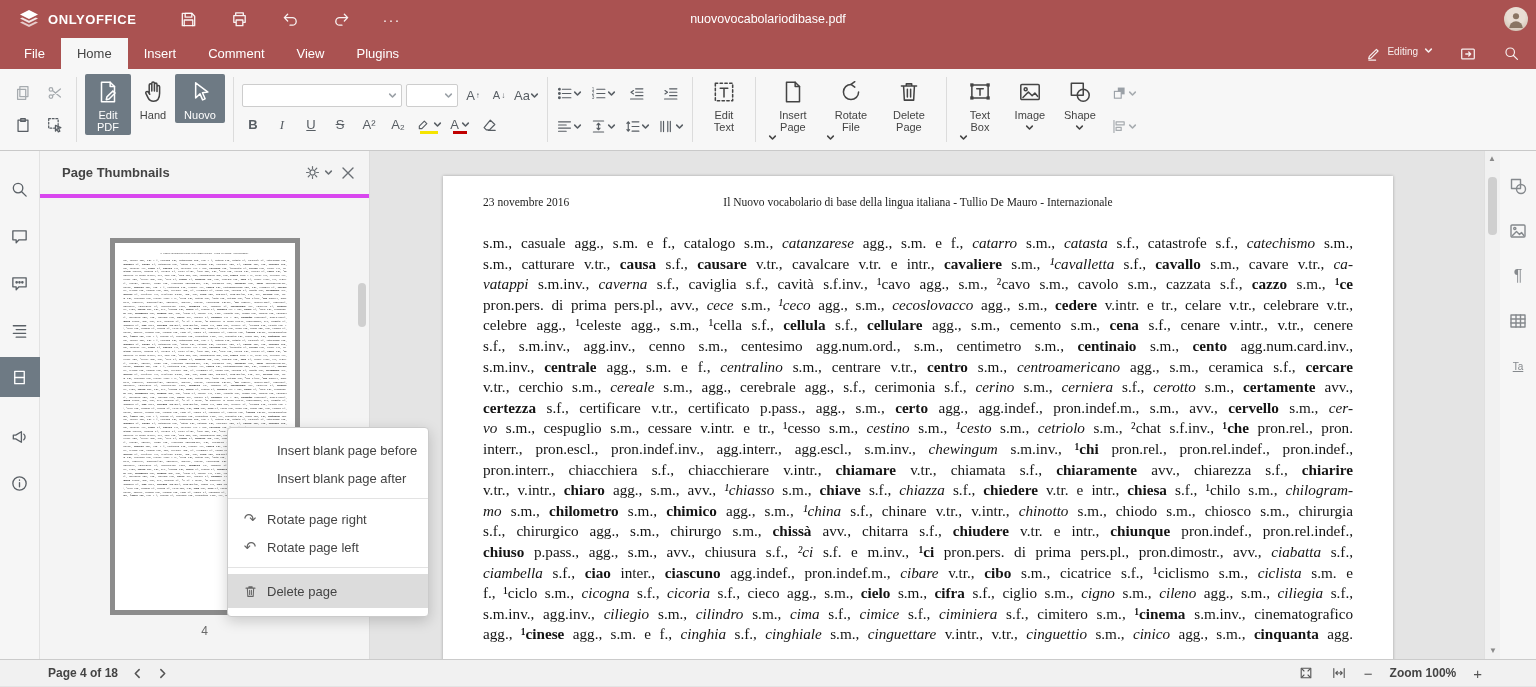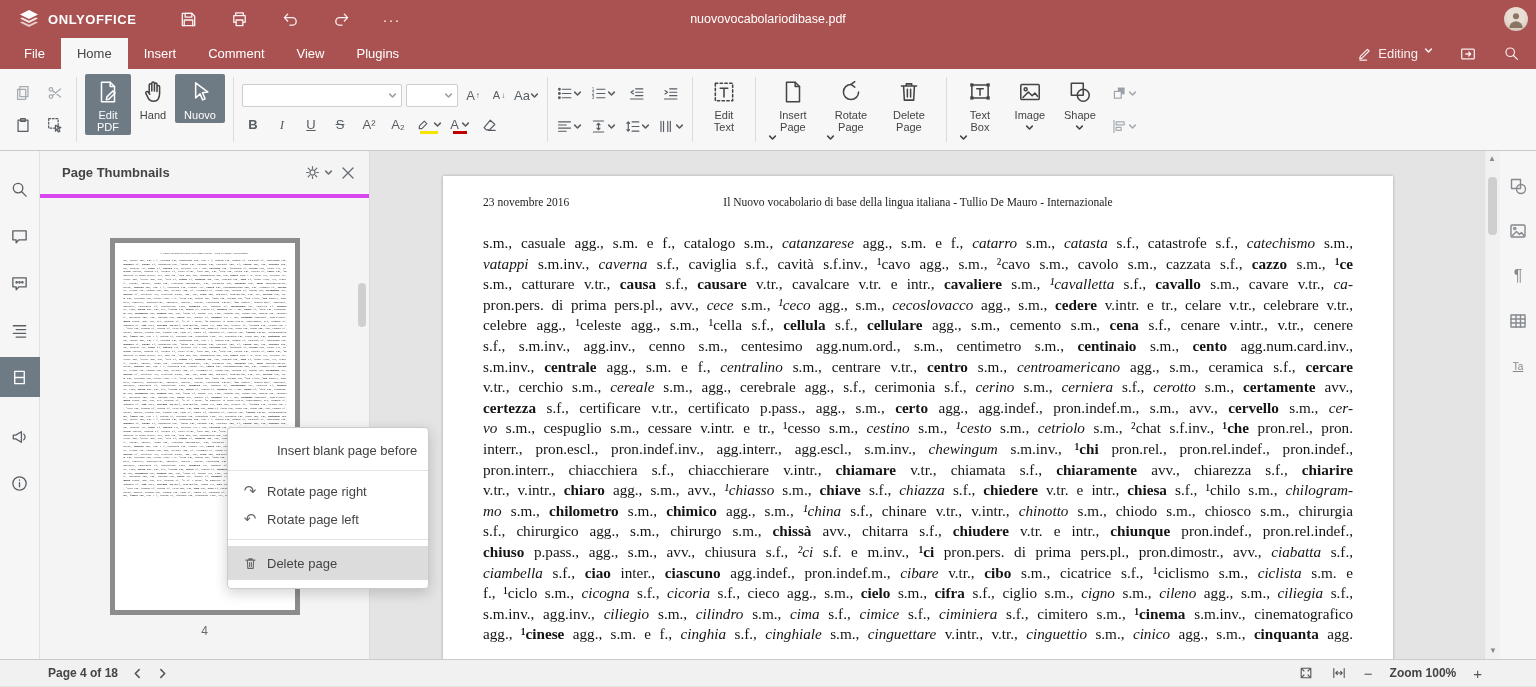--- a/index.html
+++ b/index.html
@@ -17,21 +17,21 @@
   .tb-icons .i{width:19px;height:19px;cursor:pointer;}
   .doc-title{position:absolute;left:50%;transform:translateX(-50%);font-size:12.5px;color:#fff;}
   .avatar{position:absolute;right:8px;top:7px;width:24px;height:24px;border-radius:50%;
           background:radial-gradient(circle at 50% 35%, #e9ded4 0 45%, #c8b6a6 100%);overflow:hidden;cursor:pointer;}
   .avatar svg{margin:3px auto 0;}
   
   .tabbar{height:31px;background:#aa5251;display:flex;align-items:stretch;padding-left:8px;font-size:13px;}
   .tab{display:flex;align-items:center;padding:0 16px;color:#fff;cursor:pointer;}
   .tab.active{background:#f7f7f7;color:#444;}
   .tab-right{margin-left:auto;display:flex;align-items:center;gap:26px;padding-right:16px;color:rgba(255,255,255,.9);}
-  .edit-mode{display:flex;align-items:flex-start;gap:6px;font-size:13px;cursor:pointer;}
+  .edit-mode{display:flex;align-items:flex-start;gap:6px;font-size:10px;cursor:pointer;}
   
   .toolbar{height:82px;background:#f7f7f7;border-bottom:1px solid #c9c9c9;display:flex;align-items:stretch;padding:5px 6px 5px 10px;box-sizing:border-box;}
   .vd{width:1px;background:#dcdcdc;margin:3px 8px;}
   .tg{display:flex;align-items:flex-start;}
   .grid2{display:grid;grid-template-columns:26px 26px;grid-auto-rows:26px;gap:6px 6px;align-self:center;}
   .ib{width:26px;height:24px;display:flex;align-items:center;justify-content:center;color:#585e64;border-radius:2px;cursor:pointer;}
   .ib.dim{color:#a6abaf;}
   .bigbtn{display:flex;flex-direction:column;align-items:center;padding:5px 4px 2px;border-radius:2px;cursor:pointer;color:#444;}
   .bigbtn .lbl{font-size:11px;line-height:12px;text-align:center;width:50px;margin-top:4px;}
   .bigbtn .i{width:26px;height:26px;}
@@ -405,21 +405,21 @@
             <path d="M1.5 2.8l2.5 2.5 2.5-2.5"></path>
           </svg></span>
     </div>
     <div class="bigbtn">
       <span class="i">
           <svg class="stroke" viewBox="0 0 24 24" width="26" height="26">
             <path d="M12 5a7 7 0 1 0 7 7"></path>
             <path d="M15.5 2.5L12 5l3.5 2.5"></path>
           </svg>
         </span>
-      <span class="lbl"><span>Rotate Page</span> <svg class="chv stroke" viewBox="0 0 8 8">
+      <span class="lbl"><span>Rotate File</span> <svg class="chv stroke" viewBox="0 0 8 8">
             <path d="M1.5 2.8l2.5 2.5 2.5-2.5"></path>
           </svg></span>
     </div>
     <div class="bigbtn">
       <span class="i">
           <svg class="stroke" viewBox="0 0 24 24" width="26" height="26">
             <path d="M5 6.5h14M9.5 6.5V4.5h5v2M7 6.5l.7 13h8.6l.7-13M10.5 9.5v7M13.5 9.5v7"></path>
           </svg>
         </span>
       <span class="lbl"><span>Delete Page</span></span>
@@ -635,22 +635,22 @@
   </div>
 
   <div class="docwrap">
     <div class="page">
       <div class="phdr">
         <span>23 novembre 2016</span>
         <span class="c">Il Nuovo vocabolario di base della lingua italiana - Tullio De Mauro - Internazionale</span>
       </div>
       <div class="pbody">
           <div class="tl">s.m., casuale agg., s.m. e f., catalogo s.m., <i>catanzarese</i> agg., s.m. e f., <i>catarro</i> s.m., <i>catasta</i> s.f., catastrofe s.f., <i>catechismo</i> s.m.,</div>
+          <div class="tl">s.m., catturare v.tr., <b>causa</b> s.f., <b>causare</b> v.tr., cavalcare v.tr. e intr., <b>cavaliere</b> s.m., <i>¹cavalletta</i> s.f., <b>cavallo</b> s.m., cavare v.tr., <i>ca-</i></div>
           <div class="tl"><i>vatappi</i> s.m.inv., <i>caverna</i> s.f., caviglia s.f., cavità s.f.inv., ¹cavo agg., s.m., ²cavo s.m., cavolo s.m., cazzata s.f., <b>cazzo</b> s.m., <b>¹ce</b></div>
-          <div class="tl">s.m., catturare v.tr., <b>causa</b> s.f., <b>causare</b> v.tr., cavalcare v.tr. e intr., <b>cavaliere</b> s.m., <i>¹cavalletta</i> s.f., <b>cavallo</b> s.m., cavare v.tr., <i>ca-</i></div>
           <div class="tl">pron.pers. di prima pers.pl., avv., <i>cece</i> s.m., <i>¹ceco</i> agg., s.m., <i>cecoslovacco</i> agg., s.m., <b>cedere</b> v.intr. e tr., celare v.tr., celebrare v.tr.,</div>
           <div class="tl">celebre agg., ¹celeste agg., s.m., ¹cella s.f., <b>cellula</b> s.f., <b>cellulare</b> agg., s.m., cemento s.m., <b>cena</b> s.f., cenare v.intr., v.tr., cenere</div>
           <div class="tl">s.f., s.m.inv., agg.inv., cenno s.m., centesimo agg.num.ord., s.m., centimetro s.m., <b>centinaio</b> s.m., <b>cento</b> agg.num.card.inv.,</div>
           <div class="tl">s.m.inv., <b>centrale</b> agg., s.m. e f., <i>centralino</i> s.m., centrare v.tr., <b>centro</b> s.m., <i>centroamericano</i> agg., s.m., ceramica s.f., <b>cercare</b></div>
           <div class="tl">v.tr., cerchio s.m., <i>cereale</i> s.m., agg., cerebrale agg., s.f., cerimonia s.f., <i>cerino</i> s.m., <i>cerniera</i> s.f., <i>cerotto</i> s.m., <b>certamente</b> avv.,</div>
           <div class="tl"><b>certezza</b> s.f., certificare v.tr., certificato p.pass., agg., s.m., <b>certo</b> agg., agg.indef., pron.indef.m., s.m., avv., <b>cervello</b> s.m., <i>cer-</i></div>
           <div class="tl"><i>vo</i> s.m., cespuglio s.m., cessare v.intr. e tr., ¹cesso s.m., <i>cestino</i> s.m., <i>¹cesto</i> s.m., <i>cetriolo</i> s.m., ²chat s.f.inv., <b>¹che</b> pron.rel., pron.</div>
           <div class="tl">interr., pron.escl., pron.indef.inv., agg.interr., agg.escl., s.m.inv., <i>chewingum</i> s.m.inv., <b>¹chi</b> pron.rel., pron.rel.indef., pron.indef.,</div>
           <div class="tl">pron.interr., chiacchiera s.f., chiacchierare v.intr., <b>chiamare</b> v.tr., chiamata s.f., <b>chiaramente</b> avv., chiarezza s.f., <b>chiarire</b></div>
           <div class="tl">v.tr., v.intr., <b>chiaro</b> agg., s.m., avv., <i>¹chiasso</i> s.m., <b>chiave</b> s.f., <i>chiazza</i> s.f., <b>chiedere</b> v.tr. e intr., <b>chiesa</b> s.f., ¹chilo s.m., <i>chilogram-</i></div>
@@ -697,20 +697,23 @@
     <span class="rrbtn">
         <span class="ta-glyph">Ta</span>
       </span>
   </div>
 </div>
 
 <div class="cmenu">
   <div class="cm-item noicon">
       <span>Insert blank page before</span>
     </div>
+  <div class="cm-item noicon">
+      <span>Insert blank page after</span>
+    </div>
   <div class="cm-sep"></div>
   <div class="cm-item">
       <span class="ic">↷</span>
       <span>Rotate page right</span>
     </div>
   <div class="cm-item">
       <span class="ic">↶</span>
       <span>Rotate page left</span>
     </div>
   <div class="cm-sep"></div>

